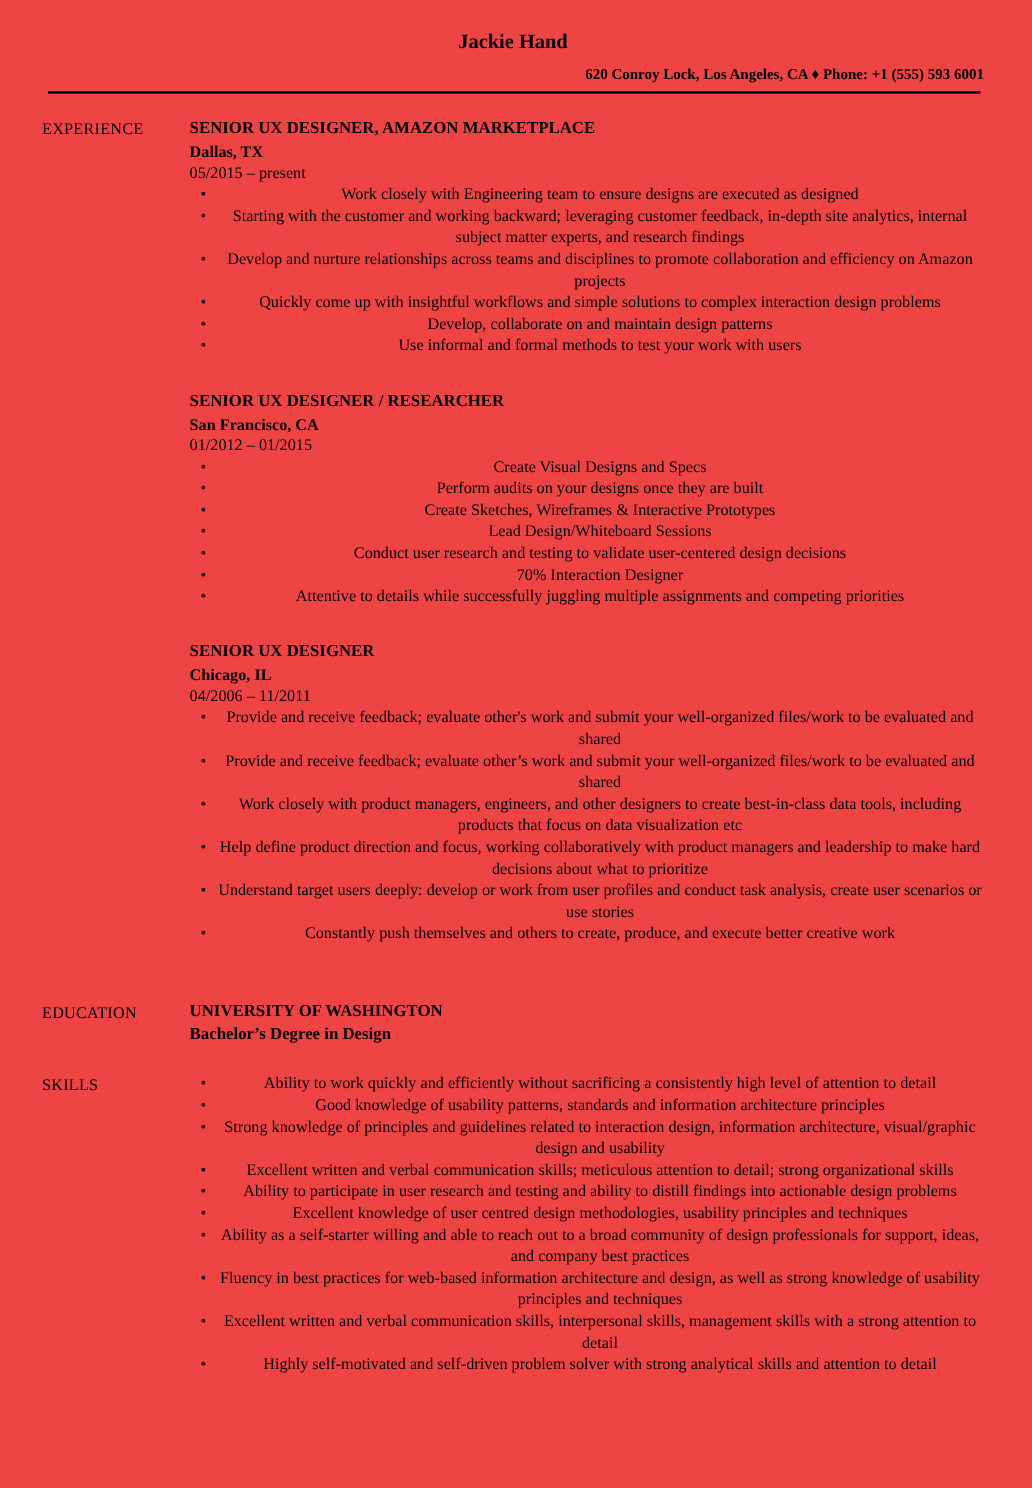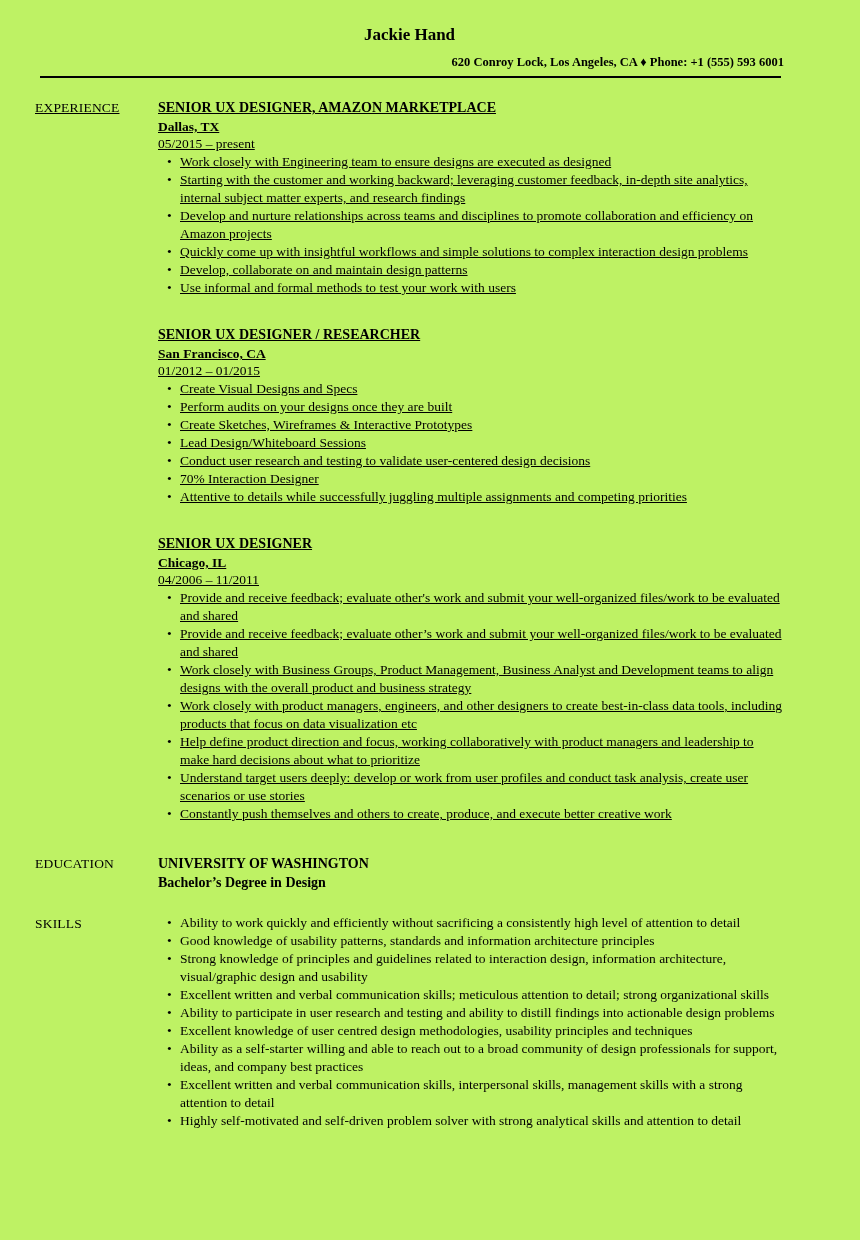--- a/index.html
+++ b/index.html
@@ -4,22 +4,22 @@
 <style>
   html, body {
     margin: 0;
     padding: 0;
     background: #ffffff;
   }
   .page {
     width: 860px;
     min-height: 1240px;
     box-sizing: border-box;
-    padding: 24px 76px 30px 35px;
-    background: #bef264;
+    padding: 24px 40px 30px 35px;
+    background: #ef4444;
     color: #000000;
     font-family: "Liberation Serif", "DejaVu Serif", serif;
   }
   
   .name {
     margin: 0;
     font-size: 17px;
     line-height: 21px;
     font-weight: bold;
     text-align: center;
@@ -35,22 +35,22 @@
     border: none;
     border-top: 2px solid #000000;
     margin: 7px 3px 0 5px;
   }
   
   .row {
     display: grid;
     grid-template-columns: 123px 1fr;
     align-items: start;
   }
-  .section-experience { margin-top: 20px; text-decoration: underline; }
-  .section-education  { margin-top: 31px; }
+  .section-experience { margin-top: 20px; }
+  .section-education  { margin-top: 47px; }
   .section-skills     { margin-top: 22px; }
   .label {
     font-size: 13.5px;
     line-height: 19px;
     letter-spacing: 0.2px;
     font-weight: normal;
   }
   
   .job + .job { margin-top: 28px; }
   .job-title {
@@ -69,21 +69,21 @@
     line-height: 15px;
   }
   
   ul.bullets {
     margin: 2px 0 0 0;
     padding-left: 22px;
     list-style: none;
     font-size: 13.5px;
     line-height: 18px;
   }
-  ul.bullets li { position: relative; }
+  ul.bullets li { position: relative; text-align: center; }
   ul.bullets li::before {
     content: "\2022";
     position: absolute;
     left: -13px;
   }
   
   .school {
     font-size: 14px;
     line-height: 19px;
     font-weight: bold;
@@ -138,21 +138,20 @@
         </ul>
       </article>
 
       <article class="job">
         <h2 class="job-title">SENIOR UX DESIGNER</h2>
         <div class="job-location">Chicago, IL</div>
         <div class="job-dates">04/2006 – 11/2011</div>
         <ul class="bullets">
           <li>Provide and receive feedback; evaluate other's work and submit your well-organized files/work to be evaluated and shared</li>
           <li>Provide and receive feedback; evaluate other’s work and submit your well-organized files/work to be evaluated and shared</li>
-          <li>Work closely with Business Groups, Product Management, Business Analyst and Development teams to align designs with the overall product and business strategy</li>
           <li>Work closely with product managers, engineers, and other designers to create best-in-class data tools, including products that focus on data visualization etc</li>
           <li>Help define product direction and focus, working collaboratively with product managers and leadership to make hard decisions about what to prioritize</li>
           <li>Understand target users deeply: develop or work from user profiles and conduct task analysis, create user scenarios or use stories</li>
           <li>Constantly push themselves and others to create, produce, and execute better creative work</li>
         </ul>
       </article>
 
     </div>
   </section>
 
@@ -168,19 +167,20 @@
     <div class="label">SKILLS</div>
     <div class="content">
       <ul class="bullets" style="margin-top:0;">
         <li>Ability to work quickly and efficiently without sacrificing a consistently high level of attention to detail</li>
         <li>Good knowledge of usability patterns, standards and information architecture principles</li>
         <li>Strong knowledge of principles and guidelines related to interaction design, information architecture, visual/graphic design and usability</li>
         <li>Excellent written and verbal communication skills; meticulous attention to detail; strong organizational skills</li>
         <li>Ability to participate in user research and testing and ability to distill findings into actionable design problems</li>
         <li>Excellent knowledge of user centred design methodologies, usability principles and techniques</li>
         <li>Ability as a self-starter willing and able to reach out to a broad community of design professionals for support, ideas, and company best practices</li>
+        <li>Fluency in best practices for web-based information architecture and design, as well as strong knowledge of usability principles and techniques</li>
         <li>Excellent written and verbal communication skills, interpersonal skills, management skills with a strong attention to detail</li>
         <li>Highly self-motivated and self-driven problem solver with strong analytical skills and attention to detail</li>
       </ul>
     </div>
   </section>
 
 </div>
 
 </body></html>

